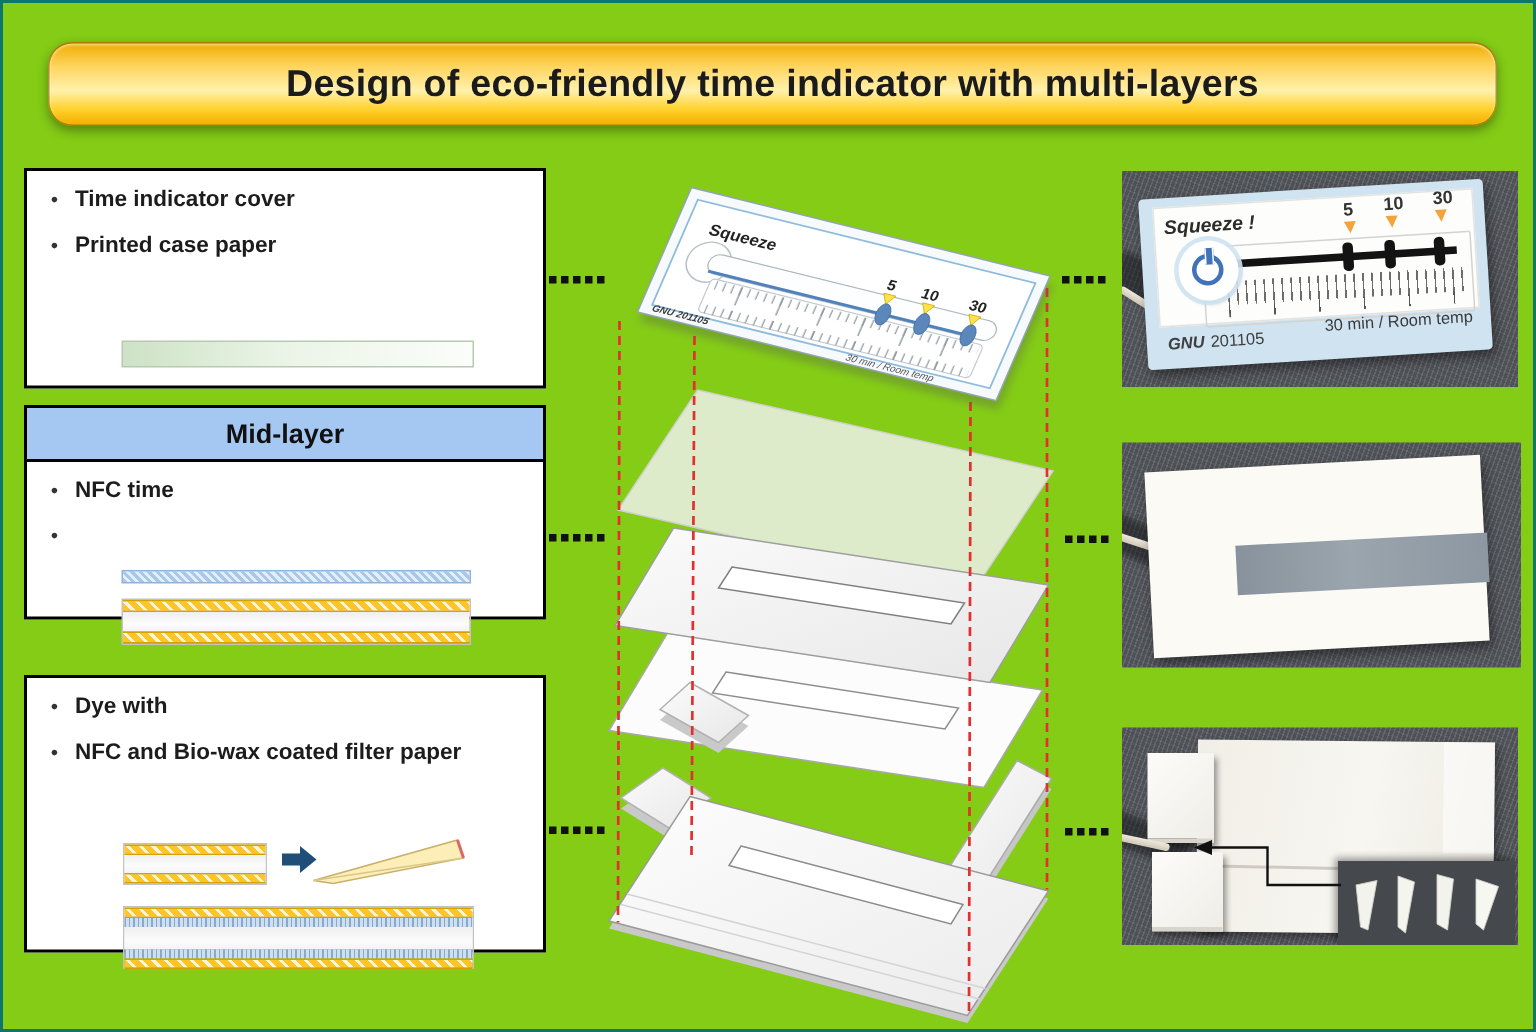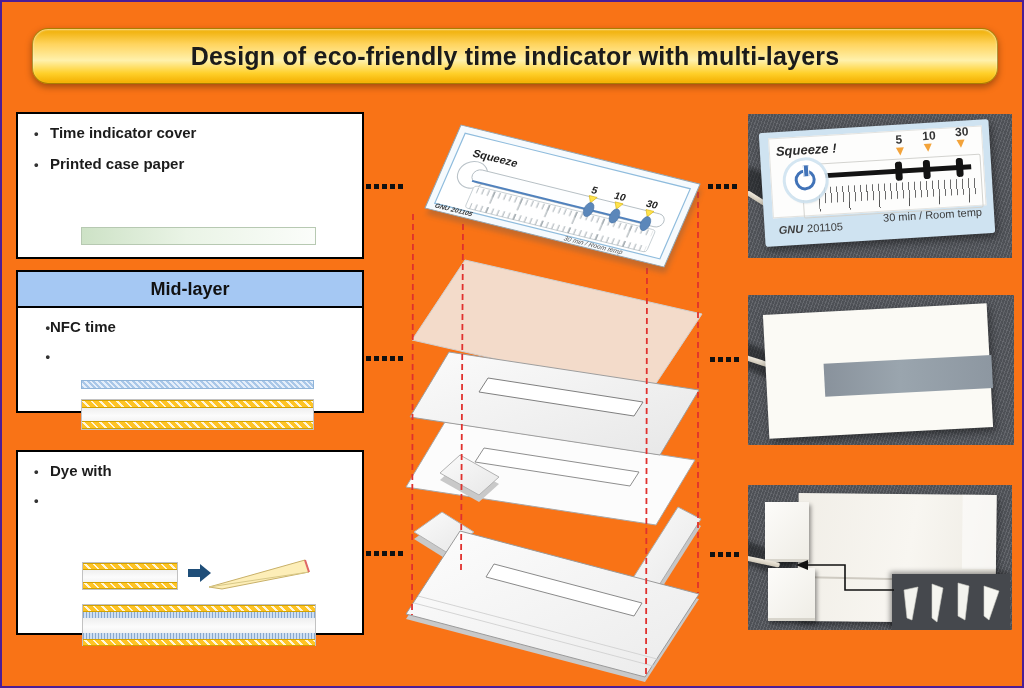--- a/index.html
+++ b/index.html
@@ -1,18 +1,18 @@
 <!DOCTYPE html>
 <html><head>
 <meta charset="utf-8">
 <style>
   html,body{margin:0;padding:0;background:#fff;}
   #page{
     position:relative;width:1024px;height:688px;box-sizing:border-box;
-    border:2px solid #4c1d95;background:#f97316;overflow:hidden;
+    border:2px solid #0f766e;background:#84cc16;overflow:hidden;
     font-family:"Liberation Sans",sans-serif;
   }
   
   .banner{
     position:absolute;left:30px;top:26px;width:964px;height:54px;border-radius:16px;
     background:linear-gradient(180deg,#efad00 0%,#ffd45e 28%,#fff1ac 58%,#ffd02a 82%,#f3ae00 100%);
     border:1px solid rgba(122,92,0,.6);
     box-shadow:0 3px 7px rgba(0,0,0,.35),inset 0 1px 2px rgba(255,255,255,.6);
     display:flex;align-items:center;justify-content:center;
   }
@@ -119,21 +119,21 @@
         <span>Time indicator cover</span>
       </div>
       <div class="bullet-line">
         <span class="b">•</span>
         <span>Printed case paper</span>
       </div>
     </div>
     <div class="gfx green-bar"></div>
   </div>
 
-  <div class="layer-box" style="top:268px;height:143px;text-align:right;">
+  <div class="layer-box" style="top:268px;height:143px;">
     <div class="hdr">Mid-layer</div>
     <div class="bullets">
       <div class="bullet-line">
         <span class="b">•</span>
         <span>NFC time</span>
       </div>
       <div class="bullet-line">
         <span class="b">•</span>
       </div>
     </div>
@@ -146,20 +146,21 @@
   </div>
 
   <div class="layer-box" style="top:448px;height:185px;">
     <div class="bullets">
       <div class="bullet-line">
         <span class="b">•</span>
         <span>Dye with</span>
       </div>
       <div class="bullet-line">
         <span class="b">•</span>
+        <span>NFC and Bio-wax coated filter paper</span>
       </div>
     </div>
     <div class="gfx sandwich" style="left:64px;top:110px;width:96px;height:28px;">
       <div class="wax-hatch" style="height:7px;"></div>
       <div class="mid" style="height:12px;"></div>
       <div class="wax-hatch" style="height:7px;"></div>
     </div>
     <div class="blue-arrow" style="left:170px;top:112px;">
       <div class="stem"></div>
         <div class="head"></div>

